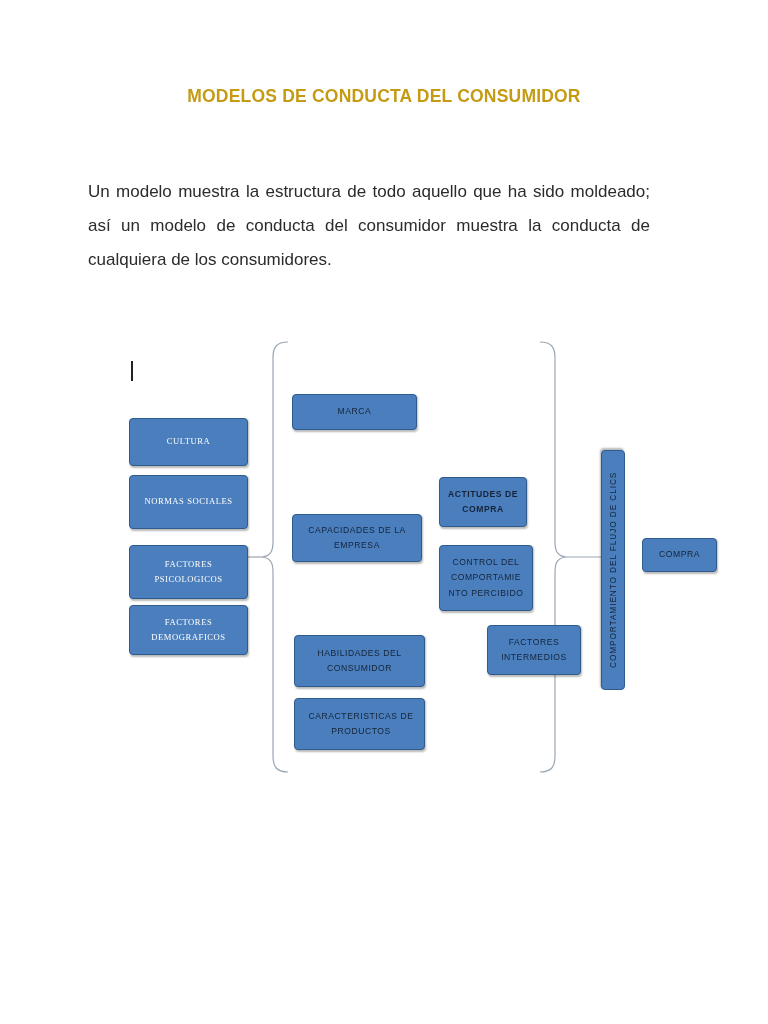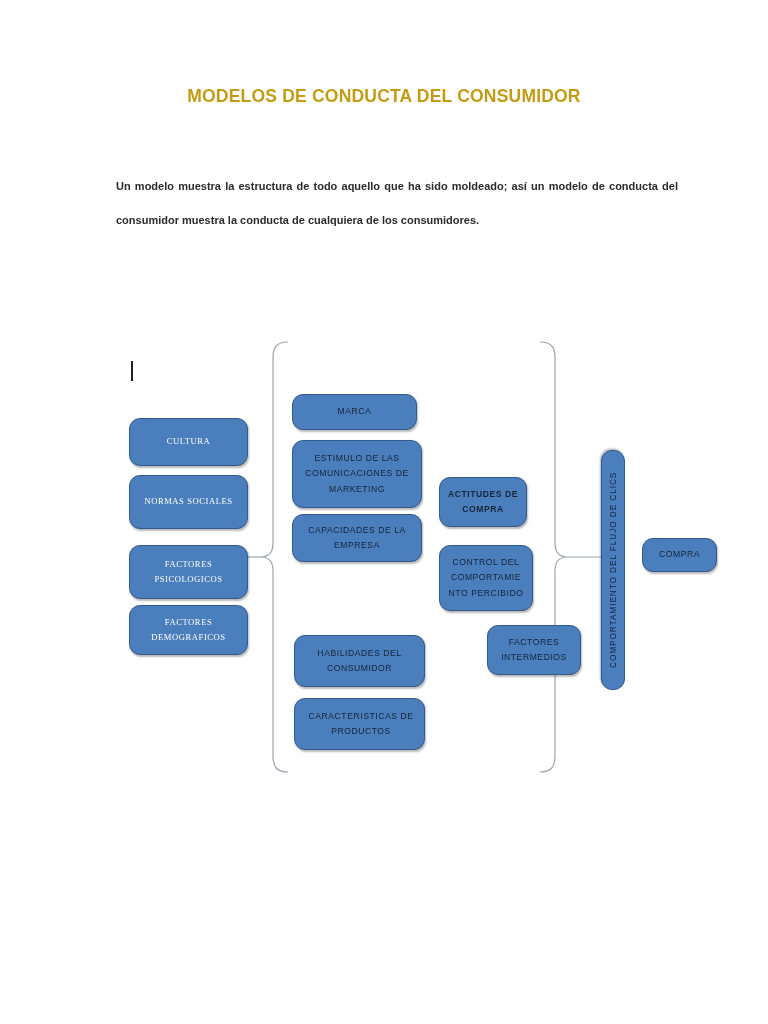--- a/index.html
+++ b/index.html
@@ -20,29 +20,28 @@
     top: 86px;
     width: 560px;
     text-align: center;
     font-size: 17.5px;
     font-weight: bold;
     letter-spacing: 0.2px;
     color: #c49b12;
   }
   #intro-paragraph {
     position: absolute;
-    left: 116px;
+    left: 88px;
     top: 158px;
     width: 562px;
-    font-size: 11px;
+    font-size: 17px;
     line-height: 34px;
     color: #2b2b2b;
     text-align: justify;
     text-justify: inter-word;
-    font-weight: bold;
   }
 
   
   #text-caret {
     position: absolute;
     left: 131px;
     top: 361px;
     width: 2px;
     height: 20px;
     background: #222;
@@ -61,21 +60,21 @@
     left: 0; top: 0;
     width: 768px; height: 450px;
     pointer-events: none;
   }
 
   
   .node {
     position: absolute;
     background: #4a7ebc;
     border: 1.4px solid #2f5b8d;
-    border-radius: 11px;
+    border-radius: 4px;
     box-shadow: 1px 1.5px 2px rgba(0,0,0,0.28);
     display: flex;
     align-items: center;
     justify-content: center;
     text-align: center;
     font-size: 8.6px;
     letter-spacing: 0.55px;
     line-height: 1.75;
     padding: 2px 4px;
   }
@@ -138,23 +137,20 @@
   </div>
 
   <div class="node light" style="left:129px; top:275px; width:119px; height:50px;">
     <span>FACTORES DEMOGRAFICOS</span>
   </div>
 
   <div class="node dark" style="left:292px; top:64px; width:125px; height:36px;">
     <span>MARCA</span>
   </div>
 
-  <div class="node dark" style="left:292px; top:110px; width:130px; height:68px;">
-    <span>ESTIMULO DE LAS COMUNICACIONES DE MARKETING</span>
-  </div>
 
   <div class="node dark" style="left:292px; top:184px; width:130px; height:48px;">
     <span>CAPACIDADES DE LA EMPRESA</span>
   </div>
 
 
   <div class="node dark" style="left:294px; top:305px; width:131px; height:52px;">
     <span>HABILIDADES DEL CONSUMIDOR</span>
   </div>
 

